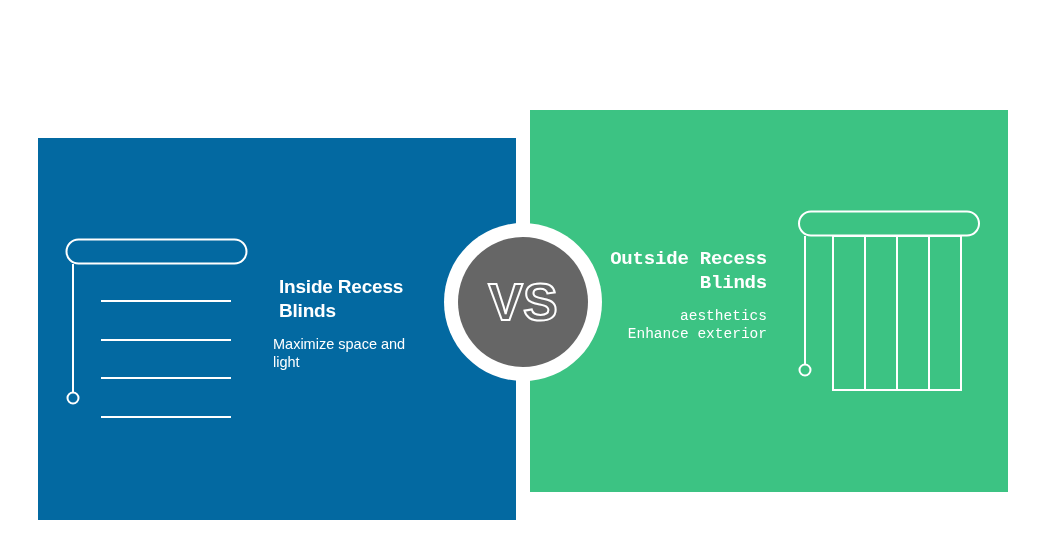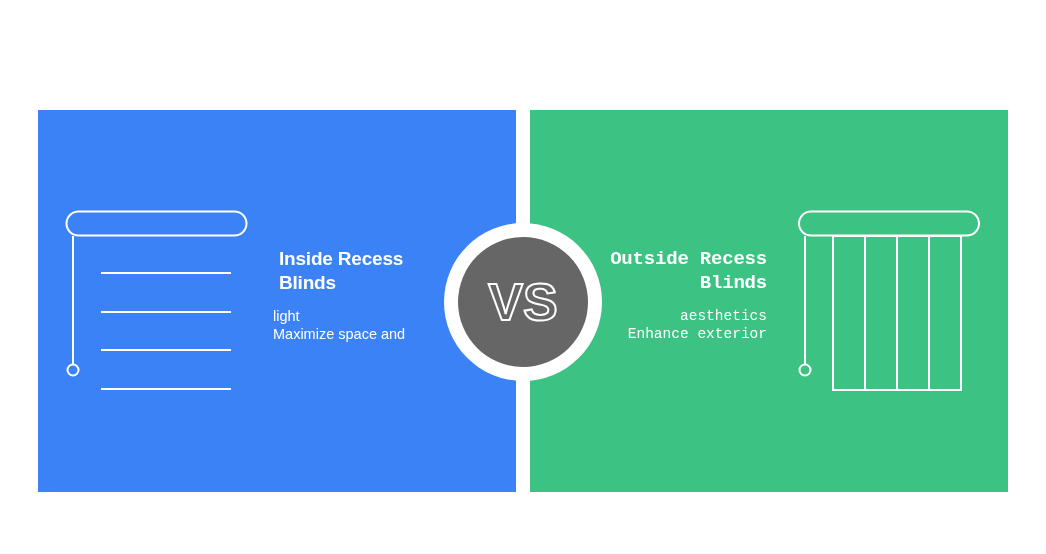--- a/index.html
+++ b/index.html
@@ -30,39 +30,39 @@
     }
     .vs-core {
       position: absolute; left: 14px; top: 14px; width: 130px; height: 130px;
       border-radius: 50%; display: flex; align-items: flex-end; justify-content: center;
     }
     .vs-core svg { display: block; }
   </style>
 </head>
 <body>
 
-<div class="panel panel-left" style="background:#3b82f6;">
+<div class="panel panel-left" style="background:#0369a1;margin-top:28px;">
   <div class="icon" style="left:26px; top:99px;">
     <svg width="190" height="186" viewBox="0 0 190 186">
       <rect x="2.5" y="2.5" width="180" height="24" rx="12" ry="12" fill="none" stroke="#ffffff" stroke-width="2"></rect>
       <line x1="9" y1="27" x2="9" y2="155" stroke="#ffffff" stroke-width="2"></line>
       <circle cx="9" cy="161" r="5.5" fill="none" stroke="#ffffff" stroke-width="2"></circle>
       <line x1="37" y1="64" x2="167" y2="64" stroke="#ffffff" stroke-width="2"></line>
       <line x1="37" y1="103" x2="167" y2="103" stroke="#ffffff" stroke-width="2"></line>
       <line x1="37" y1="141" x2="167" y2="141" stroke="#ffffff" stroke-width="2"></line>
       <line x1="37" y1="180" x2="167" y2="180" stroke="#ffffff" stroke-width="2"></line>
     </svg>
   </div>
   <div class="title left-title">
     <div>Inside Recess</div>
     <div>Blinds</div>
   </div>
   <div class="desc left-desc">
+    <div>Maximize space and</div>
     <div>light</div>
-    <div>Maximize space and</div>
   </div>
 </div>
 
 <div class="panel panel-right" style="background:#3cc383;font-family:Liberation Mono, monospace;">
   <div class="title right-title">
     <div>Outside Recess</div>
     <div>Blinds</div>
   </div>
   <div class="desc right-desc">
     <div>aesthetics</div>

